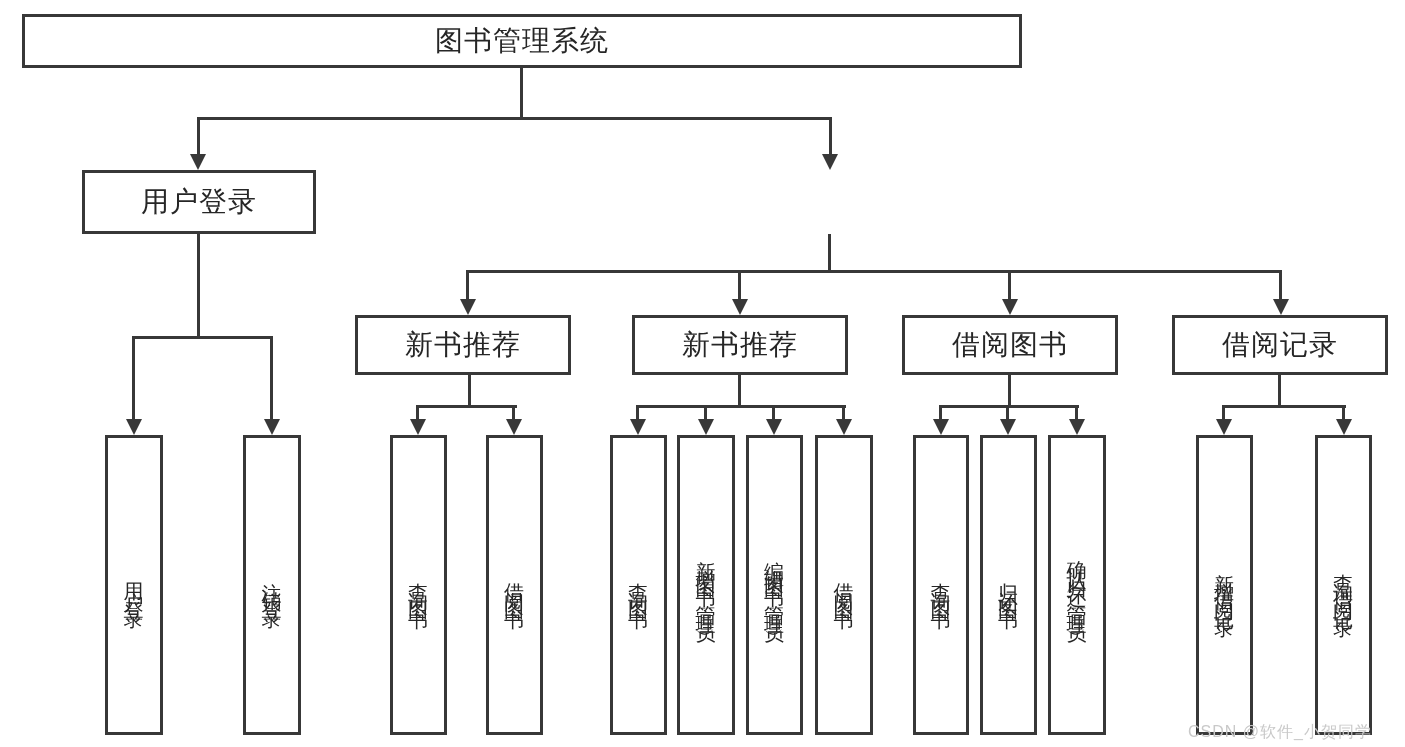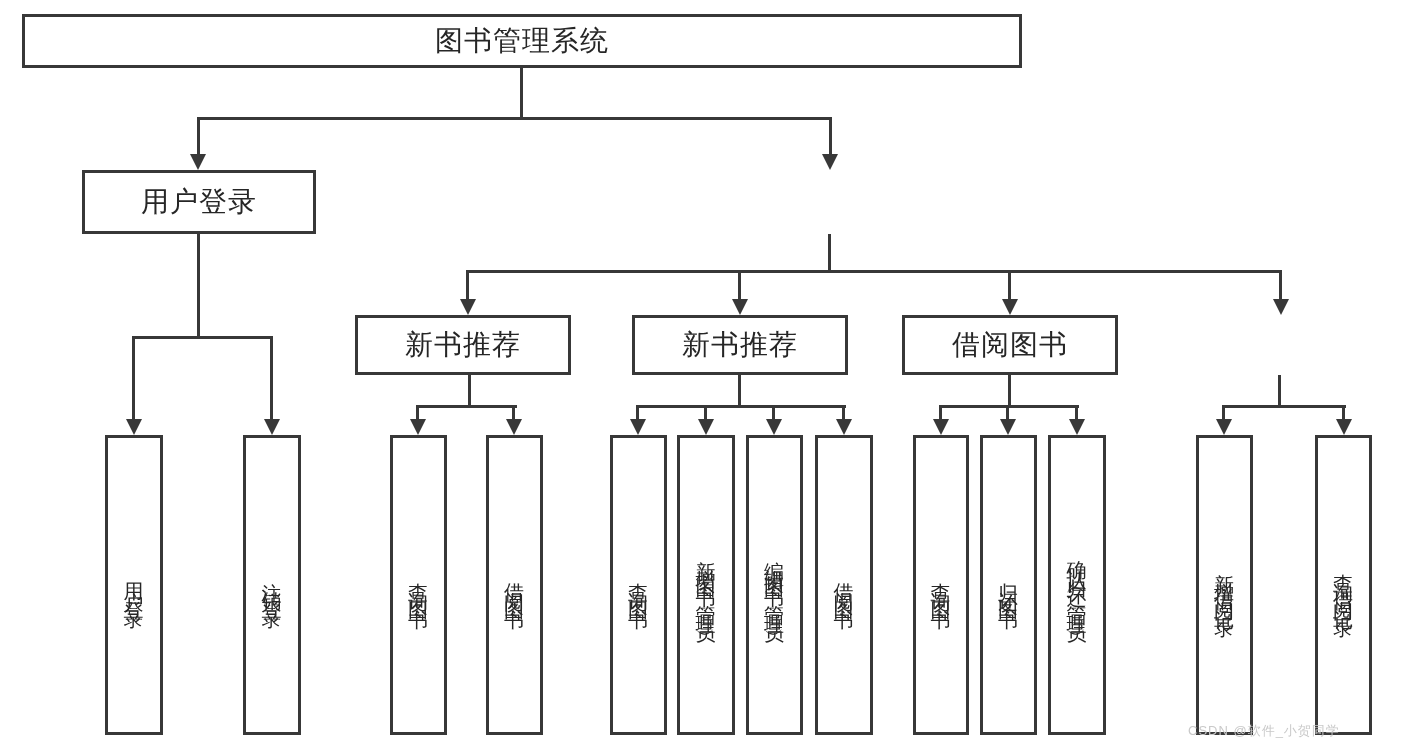--- a/index.html
+++ b/index.html
@@ -34,21 +34,21 @@
   .arrow{
     position:absolute;
     width:0;height:0;
     border-left:8px solid transparent;
     border-right:8px solid transparent;
     border-top:16px solid #383838;
   }
   .watermark{
     position:absolute;
     left:1188px;top:722px;
-    font-size:13px;
+    font-size:16px;
     color:#c9c9c9;
     letter-spacing:1px;
     white-space:nowrap;
     z-index:5;
   }
 </style>
 </head>
 <body>
 
 <div id="stage">
@@ -78,20 +78,21 @@
   <div class="lv" style="left:1008px;top:270px;height:31px"></div>
   <div class="lv" style="left:1279px;top:270px;height:31px"></div>
   <div class="arrow" style="left:460px;top:299px"></div>
   <div class="arrow" style="left:732px;top:299px"></div>
   <div class="arrow" style="left:1002px;top:299px"></div>
   <div class="arrow" style="left:1273px;top:299px"></div>
 
   <div class="node h" style="left:355px;top:315px;width:216px;height:60px">新书推荐</div>
   <div class="node h" style="left:632px;top:315px;width:216px;height:60px">新书推荐</div>
   <div class="node h" style="left:902px;top:315px;width:216px;height:60px">借阅图书</div>
+  <div class="node h" style="left:1172px;top:315px;width:216px;height:60px">借阅记录</div>
 
   <div class="lv" style="left:468px;top:375px;height:31px"></div>
   <div class="lh" style="left:416px;top:405px;width:101px"></div>
   <div class="lv" style="left:416px;top:405px;height:16px"></div>
   <div class="lv" style="left:512px;top:405px;height:16px"></div>
   <div class="arrow" style="left:410px;top:419px"></div>
   <div class="arrow" style="left:506px;top:419px"></div>
 
   <div class="lv" style="left:738px;top:375px;height:31px"></div>
   <div class="lh" style="left:636px;top:405px;width:210px"></div>

